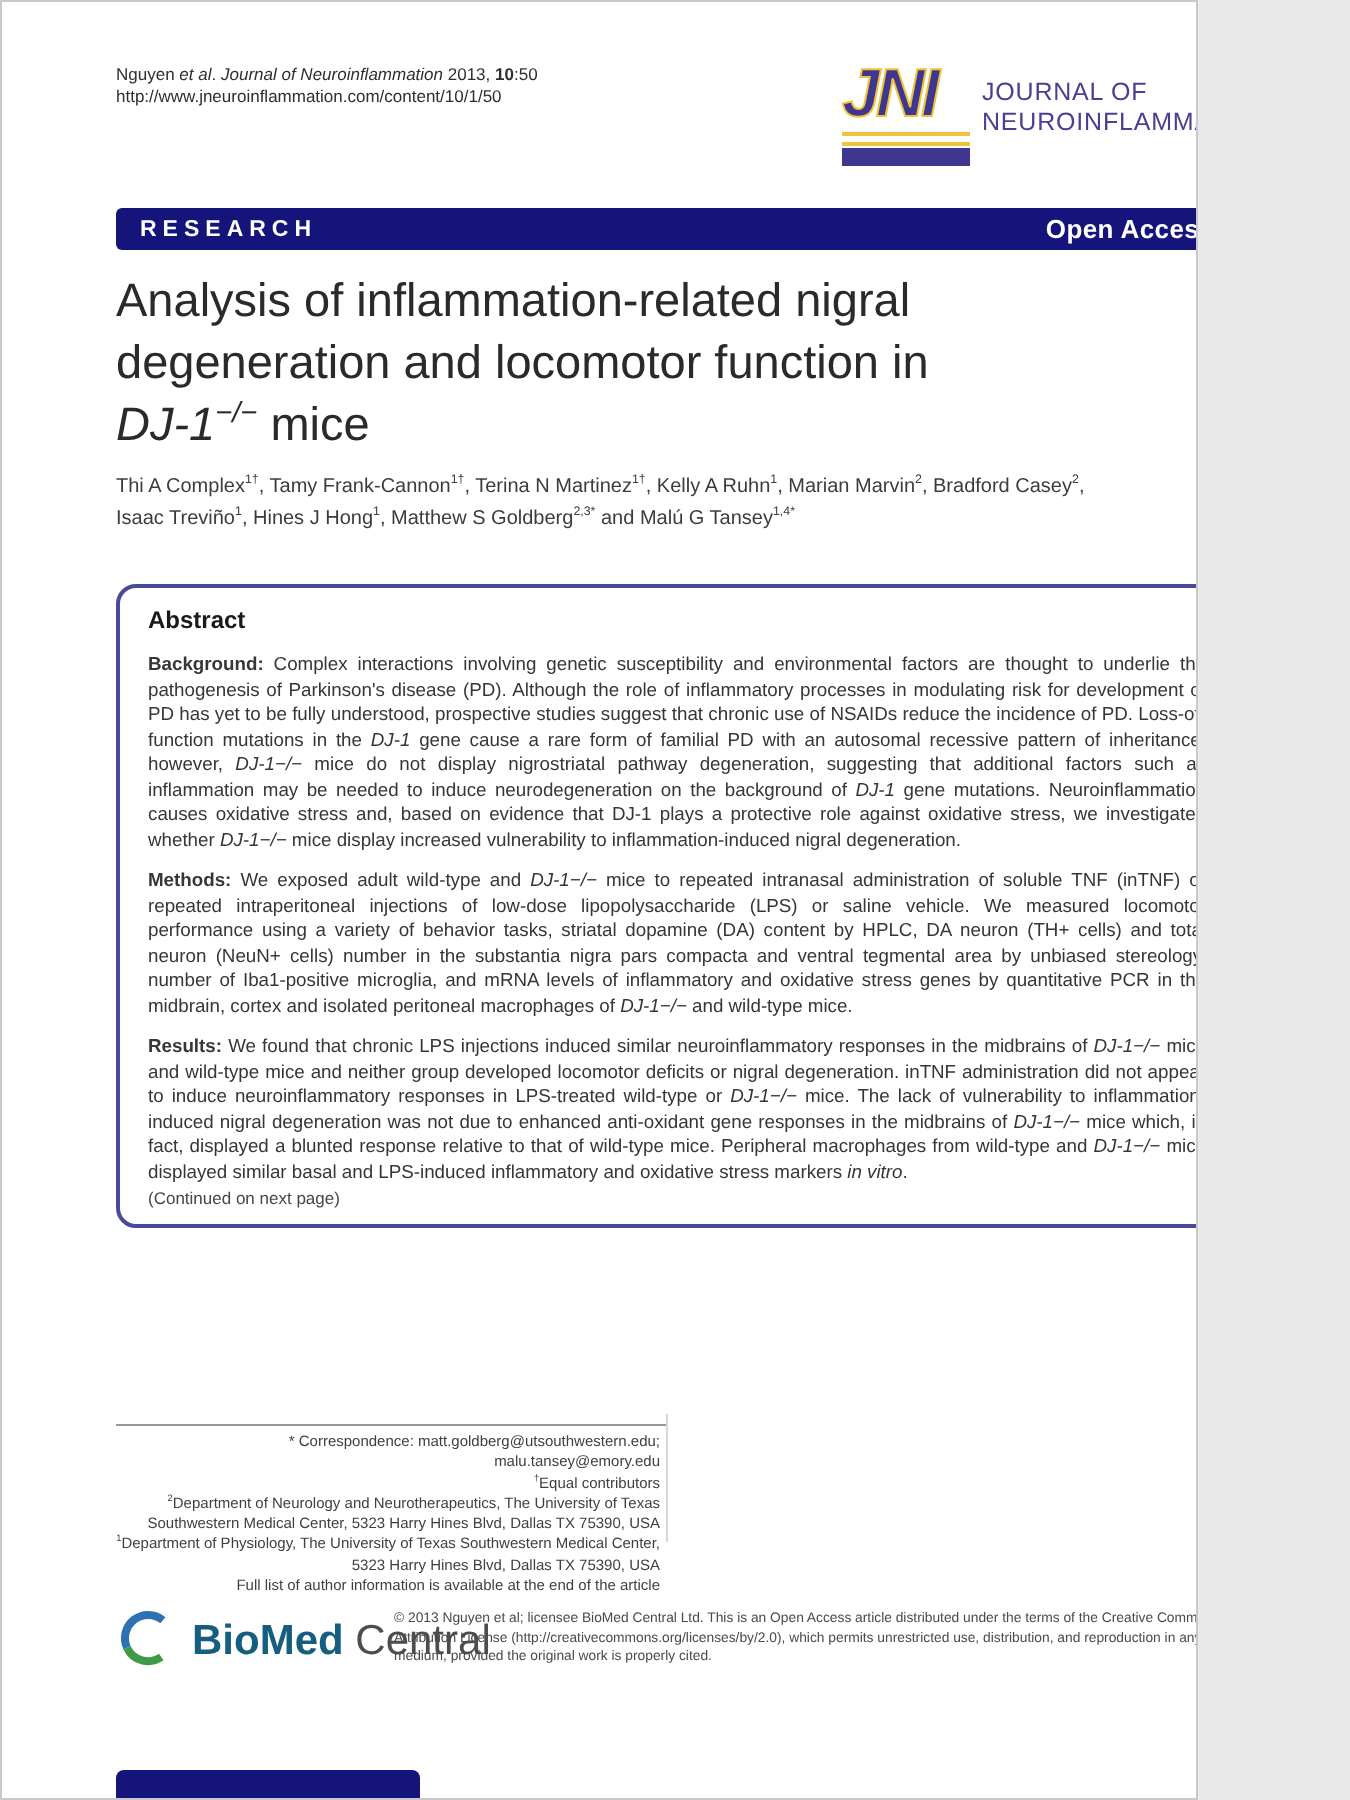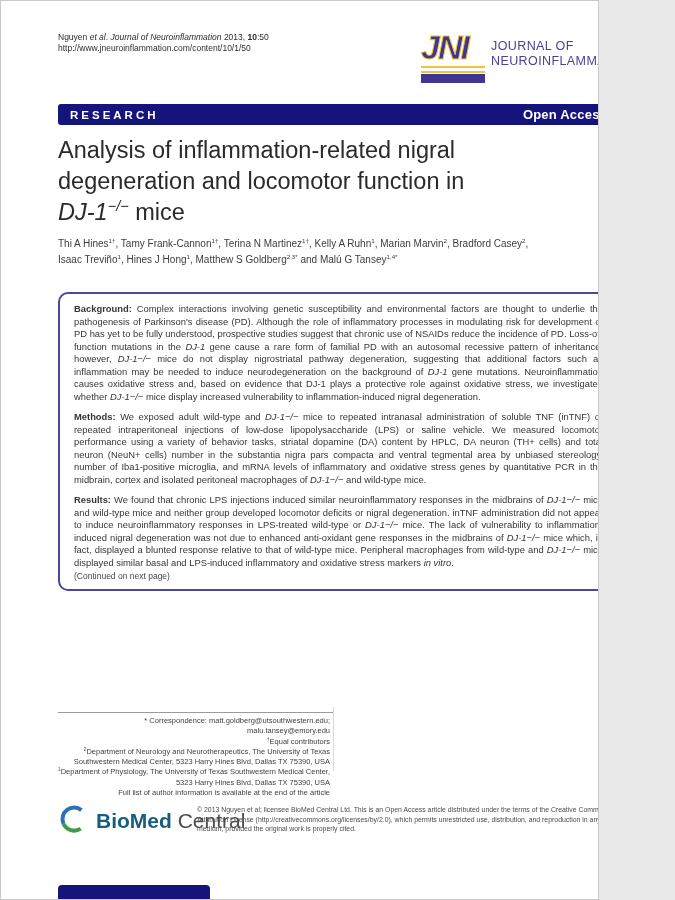--- a/index.html
+++ b/index.html
@@ -77,24 +77,25 @@
 
   <div class="abs banner">
     <span class="r-label">RESEARCH</span>
     <span class="oa-label">Open Access</span>
   </div>
 
   <h1 class="abs title" style="margin:0;"><span>Analysis of inflammation-related nigral
 degeneration and locomotor function in
 </span><span style="font-style: italic;">DJ-1</span><sup style="font-style: italic;">−/−</sup><span> mice</span></h1>
 
-  <div class="abs authors"><span>Thi A Hines</span><sup>1†</sup><span>, Tamy Frank-Cannon</span><sup>1†</sup><span>, Terina N Martinez</span><sup>1†</sup><span>, Kelly A Ruhn</span><sup>1</sup><span>, Marian Marvin</span><sup>2</sup><span>, Bradford Casey</span><sup>2</sup><span>,
+  <div class="abs authors"><span>Thi A Complex</span><sup>1†</sup><span>, Tamy Frank-Cannon</span><sup>1†</sup><span>, Terina N Martinez</span><sup>1†</sup><span>, Kelly A Ruhn</span><sup>1</sup><span>, Marian Marvin</span><sup>2</sup><span>, Bradford Casey</span><sup>2</sup><span>,
 Isaac Treviño</span><sup>1</sup><span>, Hines J Hong</span><sup>1</sup><span>, Matthew S Goldberg</span><sup>2,3*</sup><span> and Malú G Tansey</span><sup>1,4*</sup></div>
 
   <div class="abs abstract-box">
+    <h2>Abstract</h2>
     <p><span style="font-weight: bold;">Background: </span><span>Complex interactions involving genetic susceptibility and environmental factors are thought to underlie the pathogenesis of Parkinson's disease (PD). Although the role of inflammatory processes in modulating risk for development of PD has yet to be fully understood, prospective studies suggest that chronic use of NSAIDs reduce the incidence of PD. Loss-of-function mutations in the </span><span style="font-style: italic;">DJ-1</span><span> gene cause a rare form of familial PD with an autosomal recessive pattern of inheritance; however, </span><span style="font-style: italic;">DJ-1−/−</span><span> mice do not display nigrostriatal pathway degeneration, suggesting that additional factors such as inflammation may be needed to induce neurodegeneration on the background of </span><span style="font-style: italic;">DJ-1</span><span> gene mutations. Neuroinflammation causes oxidative stress and, based on evidence that DJ-1 plays a protective role against oxidative stress, we investigated whether </span><span style="font-style: italic;">DJ-1−/−</span><span> mice display increased vulnerability to inflammation-induced nigral degeneration.</span></p>
     <p><span style="font-weight: bold;">Methods: </span><span>We exposed adult wild-type and </span><span style="font-style: italic;">DJ-1−/−</span><span> mice to repeated intranasal administration of soluble TNF (inTNF) or repeated intraperitoneal injections of low-dose lipopolysaccharide (LPS) or saline vehicle. We measured locomotor performance using a variety of behavior tasks, striatal dopamine (DA) content by HPLC, DA neuron (TH+ cells) and total neuron (NeuN+ cells) number in the substantia nigra pars compacta and ventral tegmental area by unbiased stereology, number of Iba1-positive microglia, and mRNA levels of inflammatory and oxidative stress genes by quantitative PCR in the midbrain, cortex and isolated peritoneal macrophages of </span><span style="font-style: italic;">DJ-1−/−</span><span> and wild-type mice.</span></p>
     <p style="margin-bottom:2px;"><span style="font-weight: bold;">Results: </span><span>We found that chronic LPS injections induced similar neuroinflammatory responses in the midbrains of </span><span style="font-style: italic;">DJ-1−/−</span><span> mice and wild-type mice and neither group developed locomotor deficits or nigral degeneration. inTNF administration did not appear to induce neuroinflammatory responses in LPS-treated wild-type or </span><span style="font-style: italic;">DJ-1−/−</span><span> mice. The lack of vulnerability to inflammation-induced nigral degeneration was not due to enhanced anti-oxidant gene responses in the midbrains of </span><span style="font-style: italic;">DJ-1−/−</span><span> mice which, in fact, displayed a blunted response relative to that of wild-type mice. Peripheral macrophages from wild-type and </span><span style="font-style: italic;">DJ-1−/−</span><span> mice displayed similar basal and LPS-induced inflammatory and oxidative stress markers </span><span style="font-style: italic;">in vitro</span><span>.</span></p>
     <div class="continued">(Continued on next page)</div>
   </div>
 
   <div class="abs fn-rule"></div>
   <div class="abs fn-vline"></div>
 
   <div class="abs footnotes">

